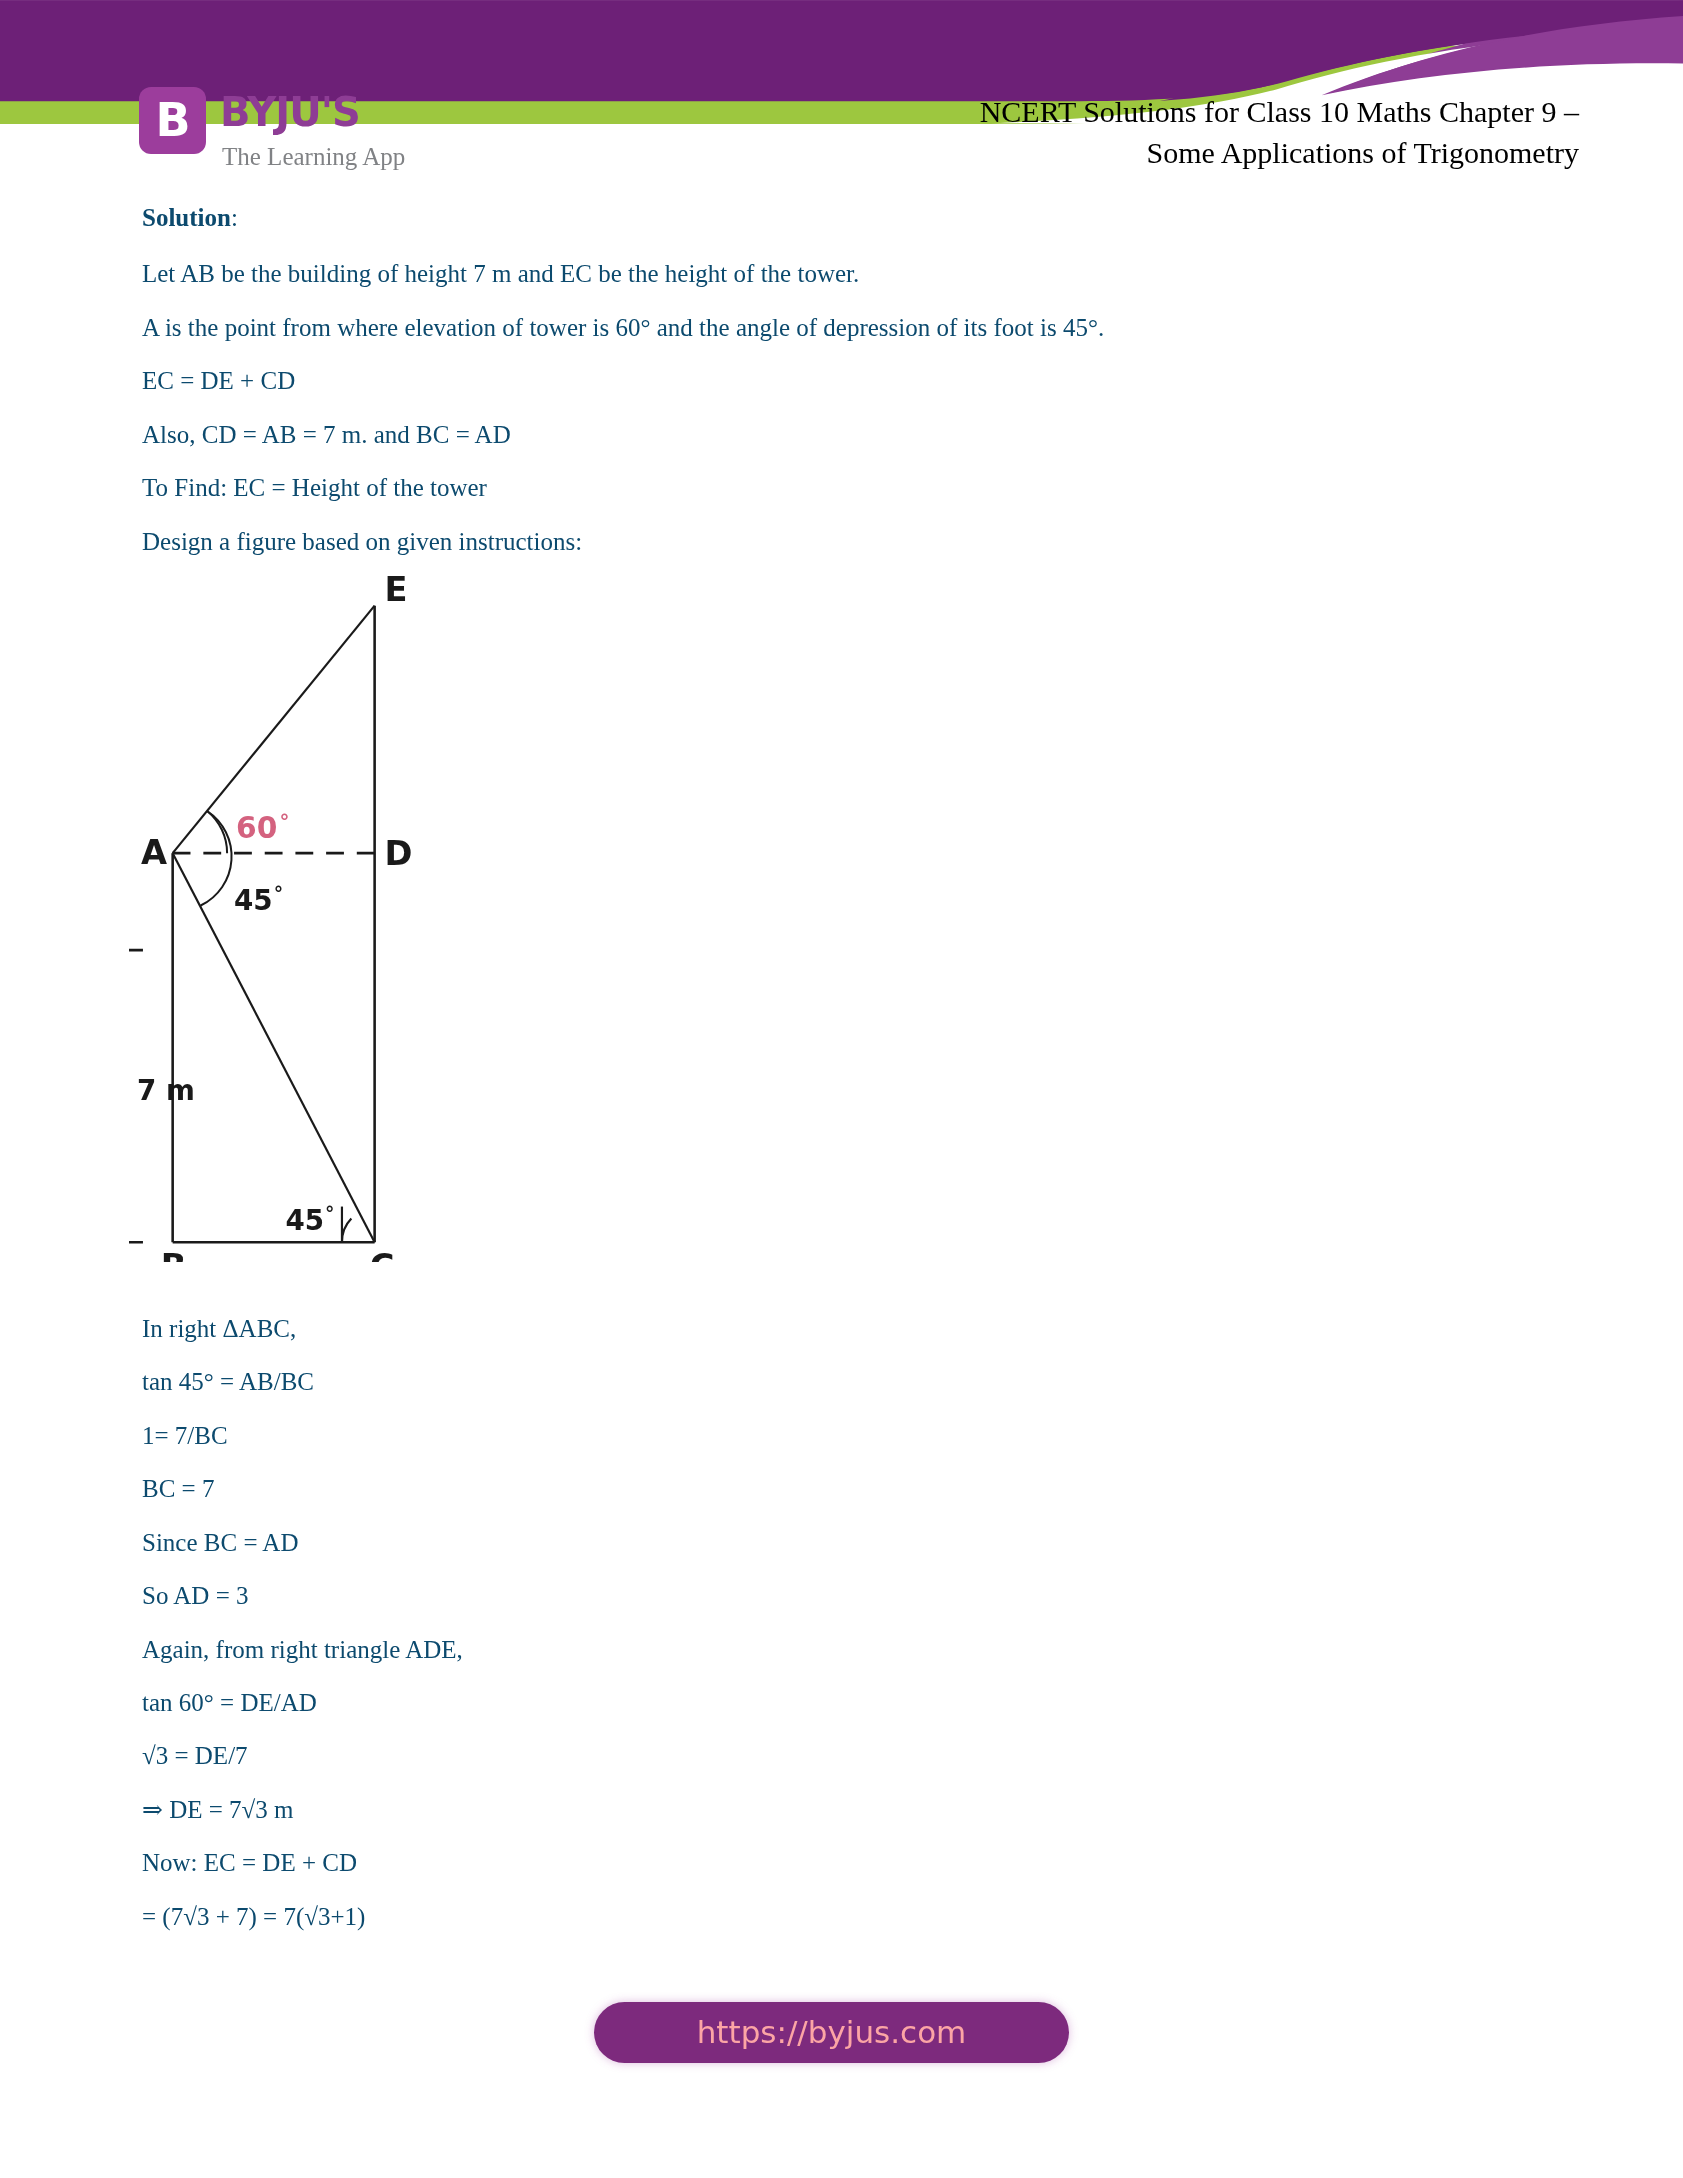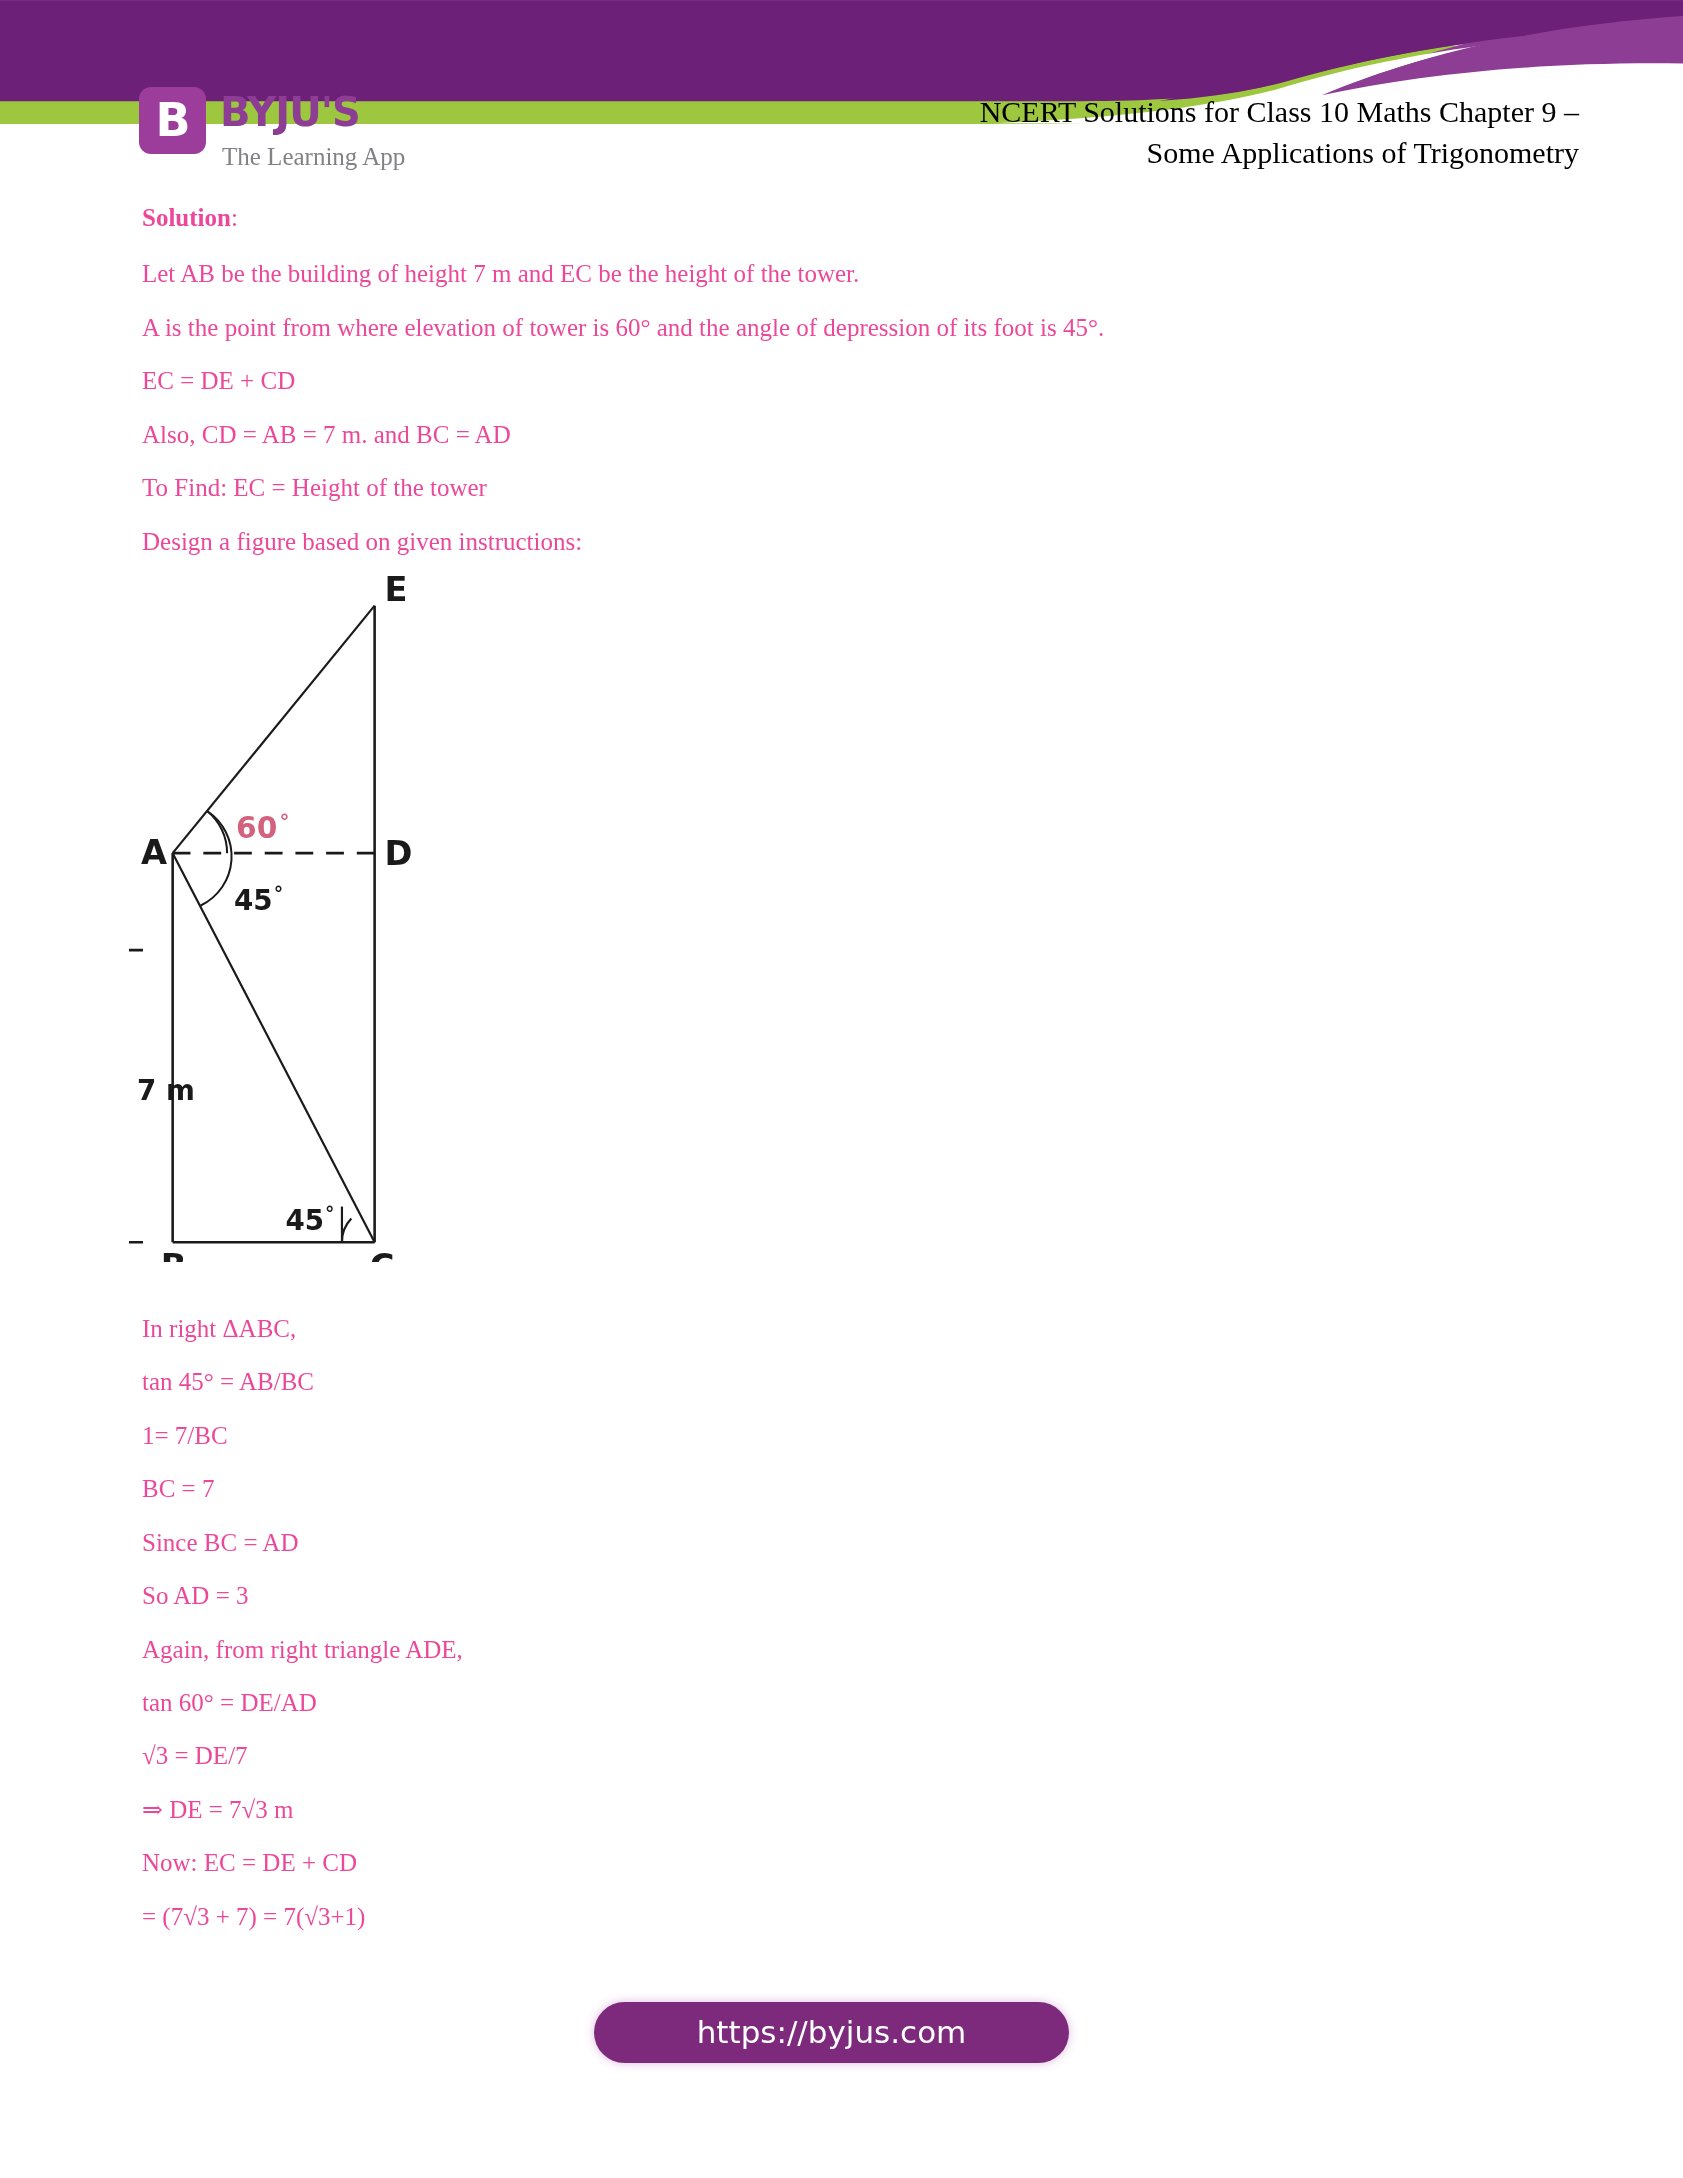--- a/index.html
+++ b/index.html
@@ -84,21 +84,21 @@
     color: #000000;
   }
   #page-title .t-line { display: block; white-space: nowrap; }
 
   
   .para {
     position: absolute;
     left: 142px;
     font-size: 25px;
     line-height: 30px;
-    color: #ec4899;
+    color: #0c4a6e;
     white-space: nowrap;
     font-family: "Liberation Serif", "DejaVu Serif", serif;
   }
   .para.bold-lead { font-weight: 700; }
   .para .normal { font-weight: 400; }
 
   
   #figure-diagram {
     position: absolute;
     left: 129px; top: 569px;
@@ -115,21 +115,21 @@
     border-radius: 31px;
     box-shadow: 0 0 10px rgba(160,60,160,0.35);
   }
   #footer-url-button .url-text {
     display: block;
     width: 100%;
     text-align: center;
     line-height: 61px;
     font-family: "DejaVu Sans", sans-serif;
     font-size: 31px;
-    color: #ffffff;
+    color: #fca5a5;
     letter-spacing: 0px;
   }
 </style>
 </head>
 <body>
 
 <div id="header-decoration">
   <svg width="1683" height="129" viewBox="0 0 1700 130" xmlns="http://www.w3.org/2000/svg">
 
     <path d="M0,46 L1700,46 C1500,46 1430,70 1330,98 C1240,122 1130,125 1000,125 L0,125 Z" fill="#9dc73f"></path>

